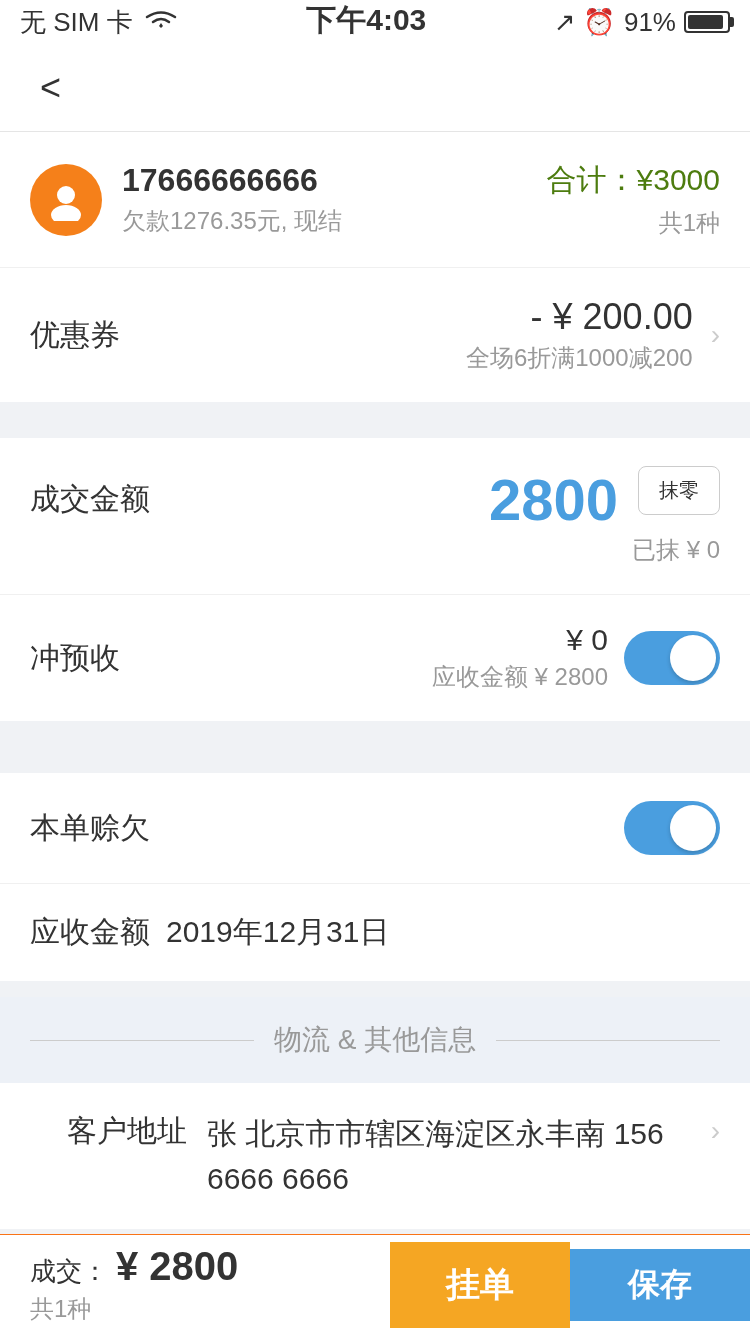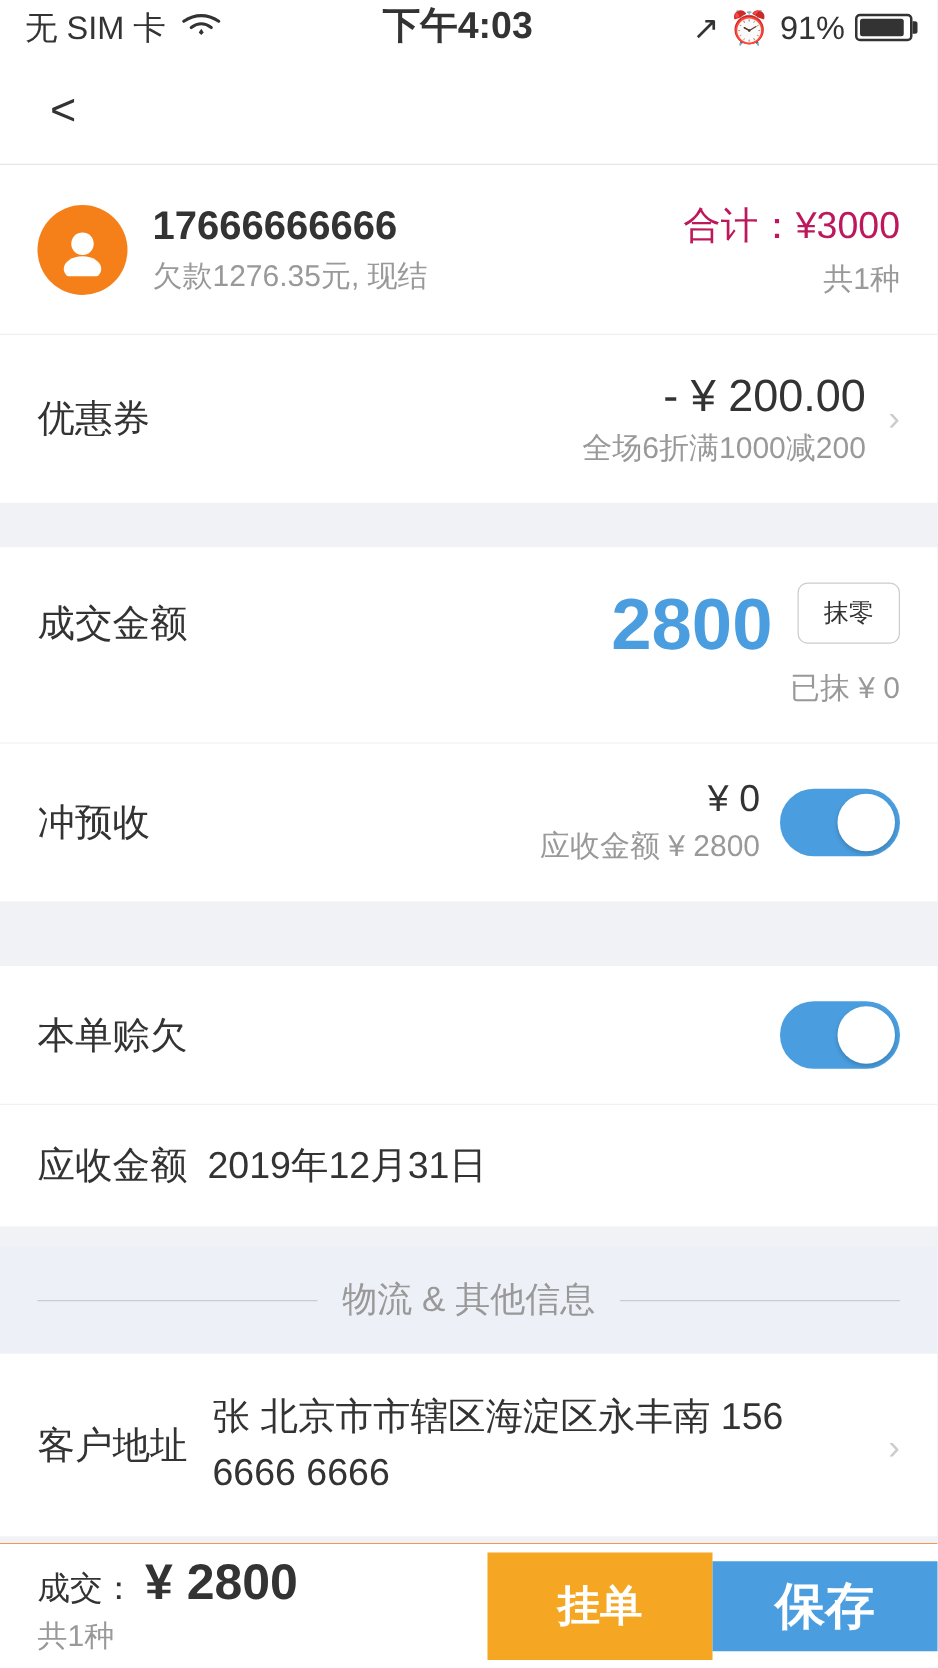--- a/index.html
+++ b/index.html
@@ -80,21 +80,21 @@
       width: 72px; height: 72px; border-radius: 50%;
       background: #f5801a;
       display: flex; align-items: center; justify-content: center;
       margin-right: 20px; flex-shrink: 0;
       color: #fff; font-size: 36px;
     }
     .customer-detail { flex: 1; }
     .customer-phone { font-size: 32px; font-weight: 600; color: #333; margin-bottom: 6px; }
     .customer-note { font-size: 24px; color: #999; }
     .customer-amount { text-align: right; }
-    .amount-total { font-size: 30px; color: #be185d; font-weight: 500; }
+    .amount-total { font-size: 30px; color: #4d7c0f; font-weight: 500; }
     .amount-count { font-size: 24px; color: #999; margin-top: 6px; }
 
     
     .coupon-row {
       display: flex;
       align-items: center;
       padding: 28px 30px;
       background: #fff;
       justify-content: space-between;
     }
@@ -202,22 +202,23 @@
       margin-top: 16px;
     }
     .logistics-line { flex: 1; height: 1px; background: #ccc; }
     .logistics-title { font-size: 28px; color: #999; padding: 0 20px; }
 
     
     .address-section {
       background: #fff;
       padding: 28px 30px;
       display: flex;
-      align-items: center;
+      align-items: flex-start;
       gap: 20px;
+      margin-left: 37px;
     }
     .address-label { font-size: 30px; color: #333; flex-shrink: 0; }
     .address-content { flex: 1; font-size: 30px; color: #333; line-height: 1.5; }
     .address-chevron { font-size: 28px; color: #ccc; flex-shrink: 0; margin-top: 4px; }
 
     
     .gray-area {
       height: 160px;
       background: #f0f2f5;
     }
@@ -247,21 +248,21 @@
       background: #f5a623;
       display: flex; align-items: center; justify-content: center;
       font-size: 34px; font-weight: 600; color: #fff;
       cursor: pointer;
     }
     .btn-save {
       width: 180px;
       height: 72px;
       background: #4a9edf;
       display: flex; align-items: center; justify-content: center;
-      font-size: 40px; font-weight: 600; color: #fff;
+      font-size: 32px; font-weight: 600; color: #fff;
       cursor: pointer;
     }
   </style>
 </head>
 <body>
 
 <div class="status-bar">
   <div class="status-left">
     <span>无 SIM 卡</span>
     <span>

